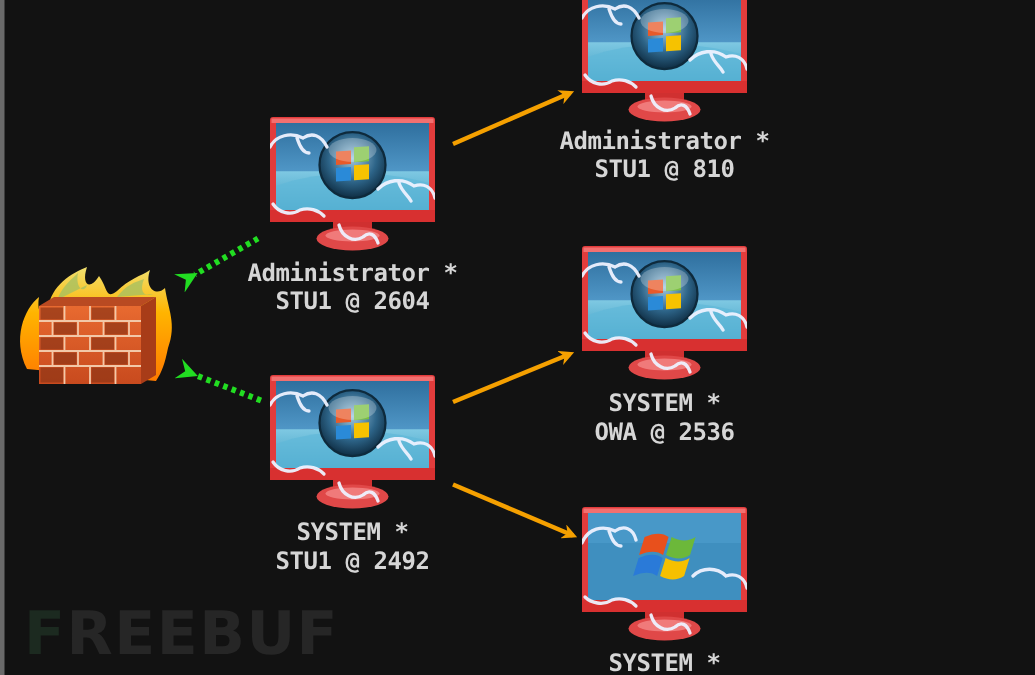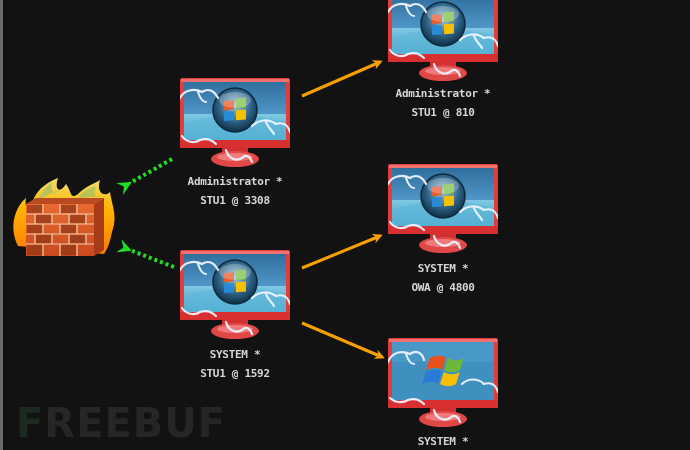--- a/index.html
+++ b/index.html
@@ -7,21 +7,21 @@
     width: 690px; height: 450px; overflow: hidden;
     background: #121212; position: relative;
     font-family: "DejaVu Sans Mono", "Liberation Mono", monospace;
   }
   .edge { position: absolute; left: 0; top: 0; width: 3px; height: 450px; background: #6a6a6a; }
   .canvas { position: absolute; left: 0; top: 0; width: 690px; height: 450px; }
   .node { position: absolute; width: 140px; }
   .node .monitor { position: absolute; left: 15px; top: 0; width: 110px; height: 90px; }
   .node .label {
     position: absolute; left: 0; width: 140px; text-align: center;
-    color: #d6d6d6; font-size: 11px; font-weight: bold; line-height: 19px;
+    color: #d6d6d6; font-size: 16px; font-weight: bold; line-height: 19px;
     letter-spacing: -0.3px;
   }
   .watermark {
     position: absolute; left: 16px; top: 398px; height: 50px;
     font-family: "DejaVu Sans", sans-serif; font-weight: bold; font-size: 40px;
     color: #262626; letter-spacing: 1px; line-height: 50px;
   }
   .watermark .wm-f { color: #1c2a20; }
 </style>
 </head>
@@ -170,45 +170,45 @@
       <path d="M46,72 C48,80 56,84 62,80 C66,76 70,78 72,84"></path>
     </g>
   </symbol>
 </svg>
 
 <div class="node" style="left:165px; top:78px;">
   <svg class="monitor" viewBox="0 0 110 90">
       <use href="#monVista"></use>
     </svg>
   <div class="label" style="top:94px;">Administrator *</div>
-  <div class="label" style="top:113px;">STU1 @ 3308</div>
+  <div class="label" style="top:113px;">STU1 @ 2604</div>
 </div>
 
 <div class="node" style="left:165px; top:250px;">
   <svg class="monitor" viewBox="0 0 110 90">
       <use href="#monVista"></use>
     </svg>
   <div class="label" style="top:95px;">SYSTEM *</div>
-  <div class="label" style="top:114px;">STU1 @ 1592</div>
+  <div class="label" style="top:114px;">STU1 @ 2492</div>
 </div>
 
 <div class="node" style="left:373px; top:-8px;">
   <svg class="monitor" viewBox="0 0 110 90">
       <use href="#monVista"></use>
     </svg>
   <div class="label" style="top:92px;">Administrator *</div>
   <div class="label" style="top:111px;">STU1 @ 810</div>
 </div>
 
 <div class="node" style="left:373px; top:164px;">
   <svg class="monitor" viewBox="0 0 110 90">
       <use href="#monVista"></use>
     </svg>
   <div class="label" style="top:95px;">SYSTEM *</div>
-  <div class="label" style="top:114px;">OWA @ 4800</div>
+  <div class="label" style="top:114px;">OWA @ 2536</div>
 </div>
 
 <div class="node" style="left:373px; top:338px;">
   <svg class="monitor" viewBox="0 0 110 90">
       <use href="#monXP"></use>
     </svg>
   <div class="label" style="top:94px;">SYSTEM *</div>
   <div class="label" style="top:113px;"></div>
 </div>
 

